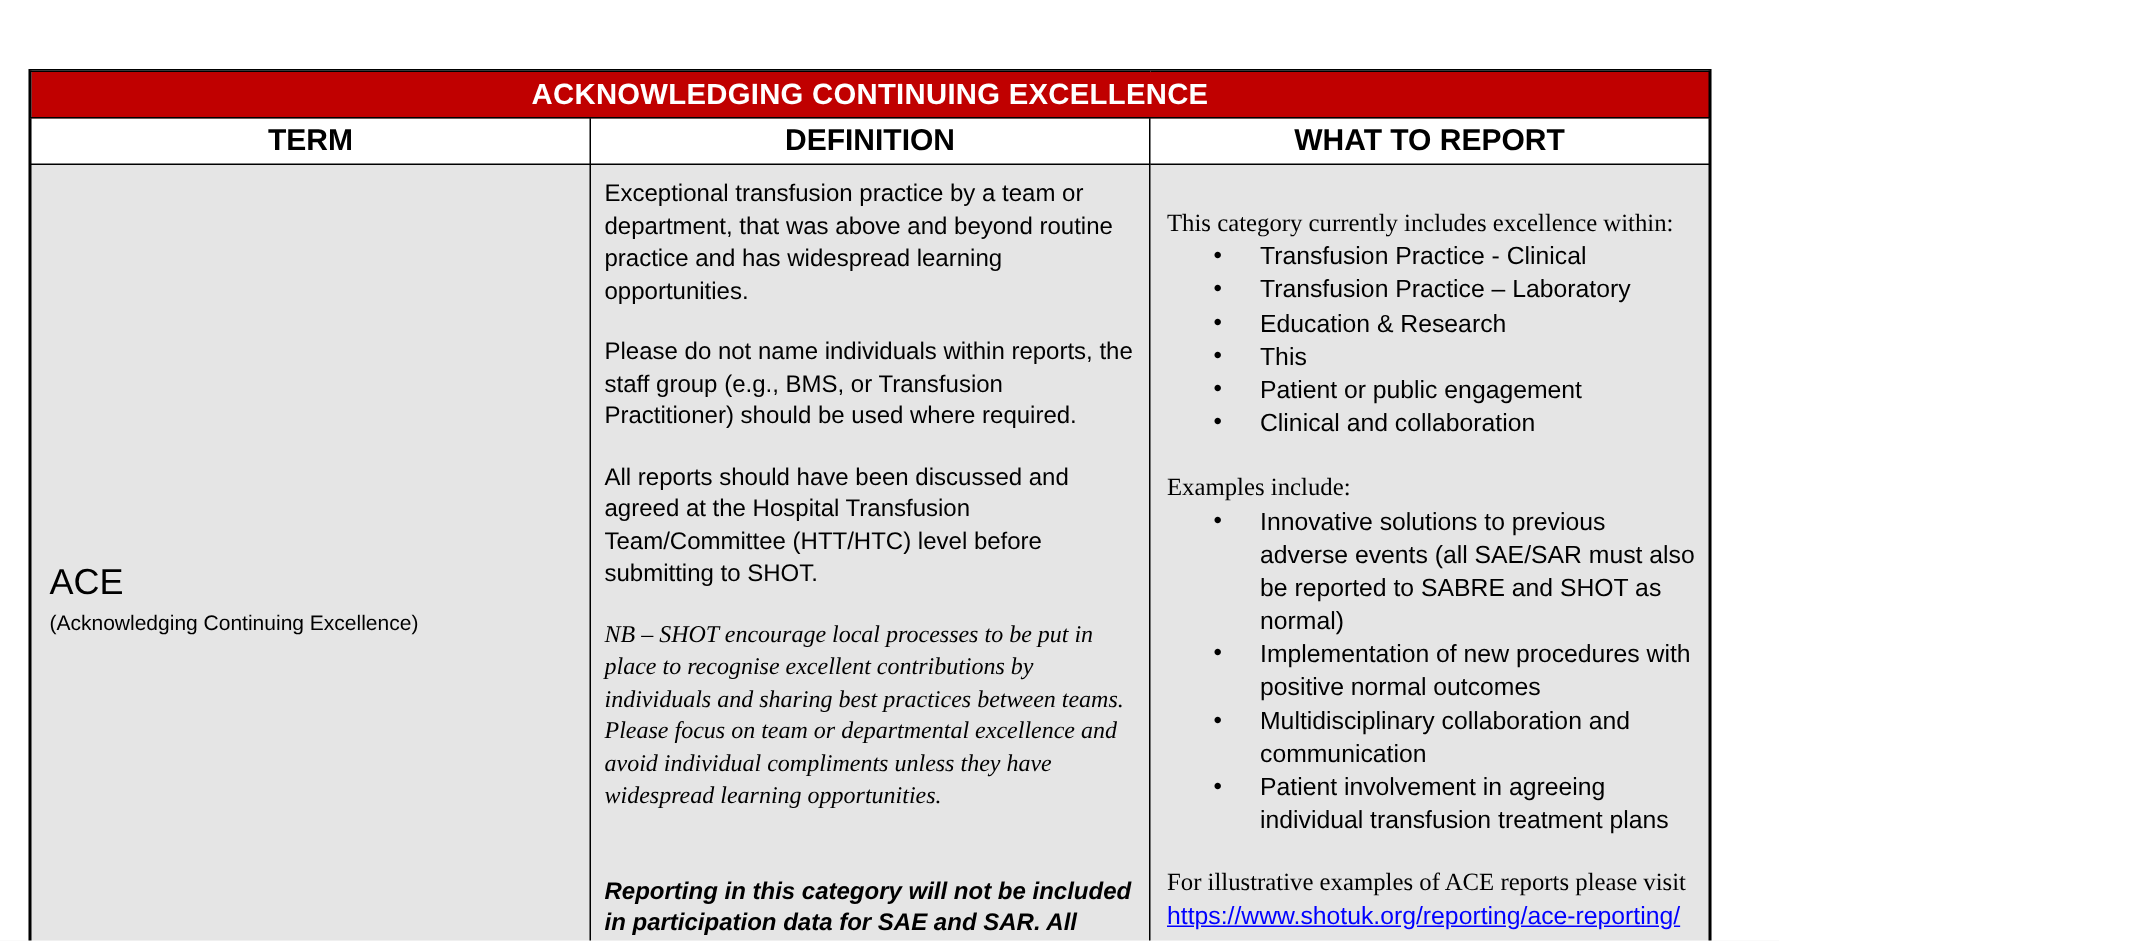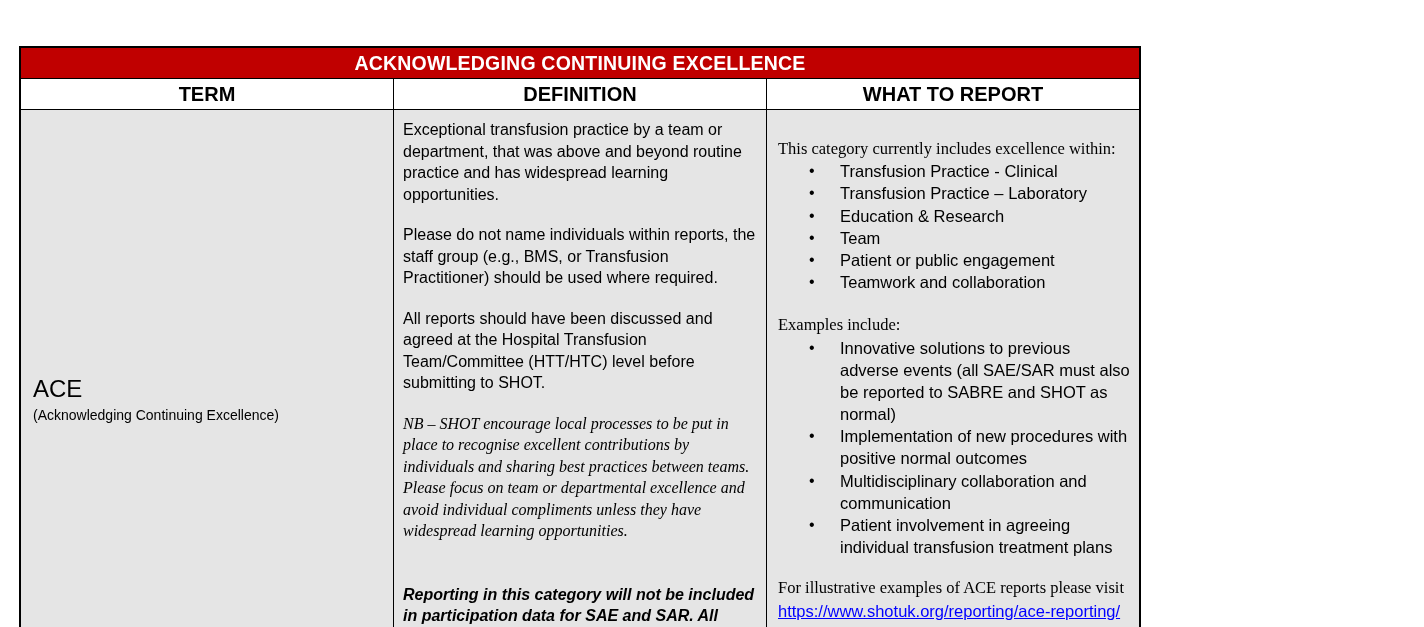--- a/index.html
+++ b/index.html
@@ -175,23 +175,23 @@
             <p>All reports should have been discussed and agreed at the Hospital Transfusion Team/Committee (HTT/HTC) level before submitting to SHOT.</p>
             <p class="italic">NB – SHOT encourage local processes to be put in place to recognise excellent contributions by individuals and sharing best practices between teams. Please focus on team or departmental excellence and avoid individual compliments unless they have widespread learning opportunities.</p>
             <p class="bolditalic">Reporting in this category will not be included in participation data for SAE and SAR. All SAE/SAR must also be reported to SABRE and SHOT as normal.</p>
           </td>
           <td class="report-cell">
             <p>This category currently includes excellence within:</p>
             <ul>
               <li><span class="bullet">•</span><span>Transfusion Practice - Clinical</span></li>
               <li><span class="bullet">•</span><span>Transfusion Practice – Laboratory</span></li>
               <li><span class="bullet">•</span><span>Education &amp; Research</span></li>
-              <li><span class="bullet">•</span><span>Team</span></li>
+              <li><span class="bullet">•</span><span>This</span></li>
               <li><span class="bullet">•</span><span>Patient or public engagement</span></li>
-              <li><span class="bullet">•</span><span>Teamwork and collaboration</span></li>
+              <li><span class="bullet">•</span><span>Clinical and collaboration</span></li>
             </ul>
             <div class="gap-block"></div>
             <p>Examples include:</p>
             <ul>
               <li><span class="bullet">•</span><span>Innovative solutions to previous adverse events (all SAE/SAR must also be reported to SABRE and SHOT as normal)</span></li>
               <li><span class="bullet">•</span><span>Implementation of new procedures with positive normal outcomes</span></li>
               <li><span class="bullet">•</span><span>Multidisciplinary collaboration and communication</span></li>
               <li><span class="bullet">•</span><span>Patient involvement in agreeing individual transfusion treatment plans</span></li>
             </ul>
             <div class="gap-small"></div>

